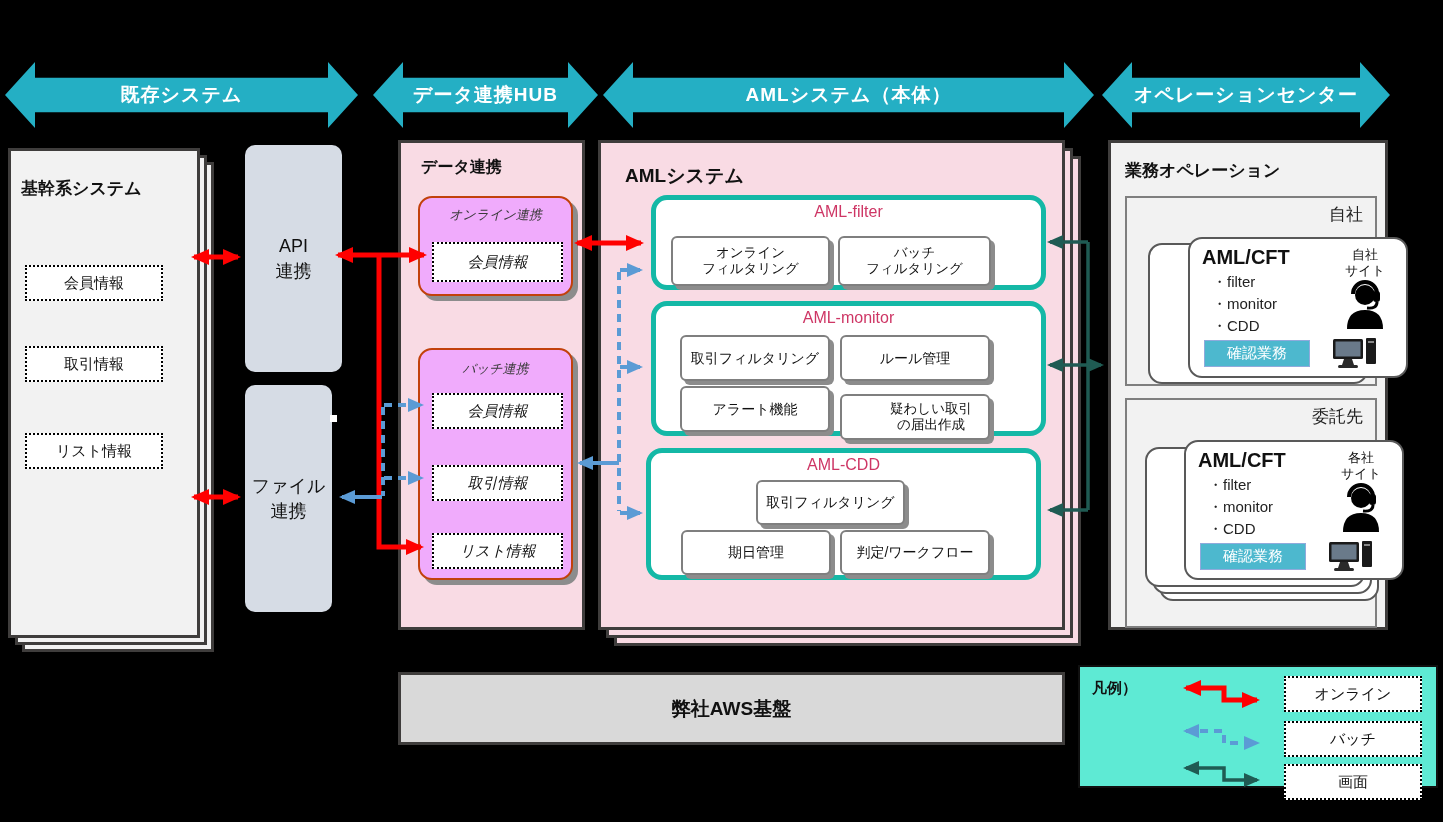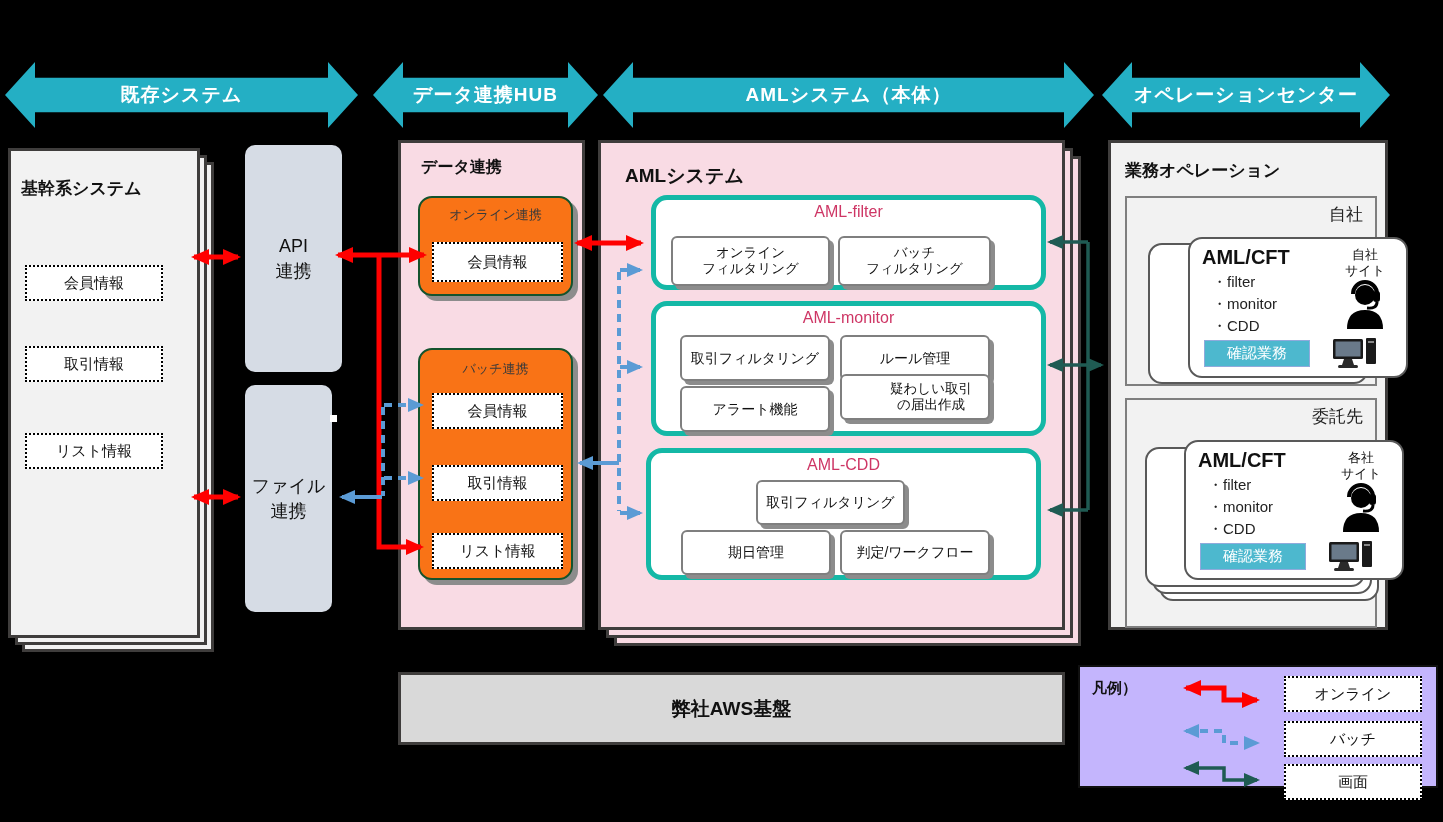--- a/index.html
+++ b/index.html
@@ -12,22 +12,22 @@
     display:flex; align-items:center; justify-content:center;
     clip-path: polygon(0 50%, 30px 0, 30px 24%, calc(100% - 30px) 24%, calc(100% - 30px) 0, 100% 50%, calc(100% - 30px) 100%, calc(100% - 30px) 76%, 30px 76%, 30px 100%);
   }
   .harrow span { color:#fff; font-weight:bold; font-size:19px; letter-spacing:1px; }
 
   .panel { position:absolute; border:3px solid #3F3D3C; }
   .gray  { background:#F2F2F2; }
   .pink  { background:#F9DBE4; }
   .ptitle { position:absolute; font-weight:bold; color:#111; }
 
-  .wbox { position:absolute; background:#f97316; border:2px solid #14532d; border-radius:14px;
-          box-shadow:5px 5px 0 0 #8C8C8C; }
+  .wbox { position:absolute; background:#f0abfc; border:2px solid #c2410c; border-radius:14px;
+          box-shadow:5px 5px 0 0 #8C8C8C;font-style:italic; }
   .wbox .blab { position:absolute; top:8px; left:0; width:100%; text-align:center;
                 font-size:13px; color:#3a3a3a; }
 
   .dotted { position:absolute; background:#fff; border:2px dotted #000;
             display:flex; align-items:center; justify-content:center; font-size:15px; }
 
   .amlgroup { position:absolute; background:#fff; border:5px solid #14b8a6; border-radius:16px; }
   .gtitle { position:absolute; top:3px; left:0; width:100%; text-align:center;
             color:#CE3665; font-size:16px; }
   .ibox { position:absolute; background:#fff; border:2px solid #7F7F7F; border-radius:6px;
@@ -42,21 +42,21 @@
   .card .bullet { position:absolute; left:22px; font-size:15px; color:#222; }
   .card .site { position:absolute; left:146px; top:8px; width:58px; text-align:center;
                 font-size:13px; white-space:pre-line; line-height:1.25; }
   .badge { position:absolute; left:14px; top:101px; width:106px; height:27px;
            background:#4DB8CE; border:1.5px solid #8FAADC; color:#fff;
            display:flex; align-items:center; justify-content:center; font-size:15px; }
 
   .pre { white-space:pre-line; }
   .layer { position:absolute; }
   .legend { position:absolute; left:1078px; top:665px; width:360px; height:123px;
-            background:#c4b5fd; border:2px solid #101010; }
+            background:#5eead4; border:2px solid #101010; }
   .legend .ltitle { position:absolute; left:12px; top:12px; font-size:15px; font-weight:bold; }
   .ldot { position:absolute; background:#fff; border:2px dotted #000; width:138px; height:36px;
           display:flex; align-items:center; justify-content:center; font-size:15px; }
   #overlay { position:absolute; left:0; top:0; z-index:60; pointer-events:none; }
   .aws { position:absolute; left:398px; top:672px; width:667px; height:73px;
          background:#D9D9D9; border:3px solid #3F3D3C;
          display:flex; align-items:center; justify-content:center;
          font-size:19px; font-weight:bold; }
 </style>
 </head>
@@ -120,21 +120,21 @@
 フィルタリング</div>
       <div class="ibox pre" style="left:182px;top:36px;width:153px;height:50px;">バッチ
 フィルタリング</div>
     </div>
 
     <div class="amlgroup" style="left:50px;top:158px;width:395px;height:135px;">
       <div class="gtitle">AML-monitor</div>
       <div class="ibox" style="left:24px;top:29px;width:150px;height:46px;font-size:14px;">取引フィルタリング</div>
       <div class="ibox" style="left:184px;top:29px;width:150px;height:46px;font-size:14px;">ルール管理</div>
       <div class="ibox" style="left:24px;top:80px;width:150px;height:46px;font-size:14px;">アラート機能</div>
-      <div class="ibox pre" style="left:184px;top:68px;width:150px;height:46px;padding-left:32px;">疑わしい取引
+      <div class="ibox pre" style="left:184px;top:88px;width:150px;height:46px;padding-left:32px;">疑わしい取引
 の届出作成</div>
     </div>
 
     <div class="amlgroup" style="left:45px;top:305px;width:395px;height:132px;">
       <div class="gtitle">AML-CDD</div>
       <div class="ibox" style="left:105px;top:27px;width:149px;height:45px;font-size:14px;">取引フィルタリング</div>
       <div class="ibox" style="left:30px;top:77px;width:150px;height:45px;font-size:14px;">期日管理</div>
       <div class="ibox" style="left:189px;top:77px;width:150px;height:45px;font-size:14px;">判定/ワークフロー</div>
     </div>
   </div>

